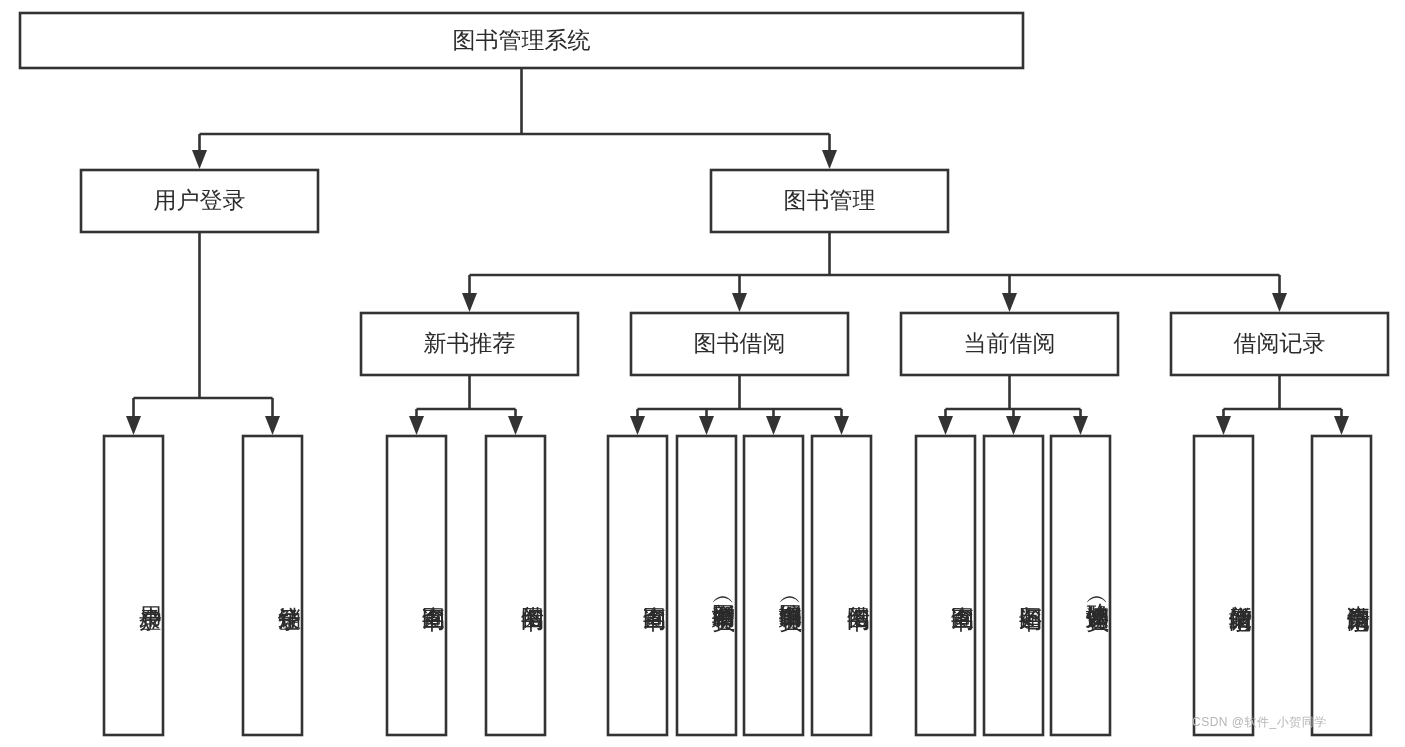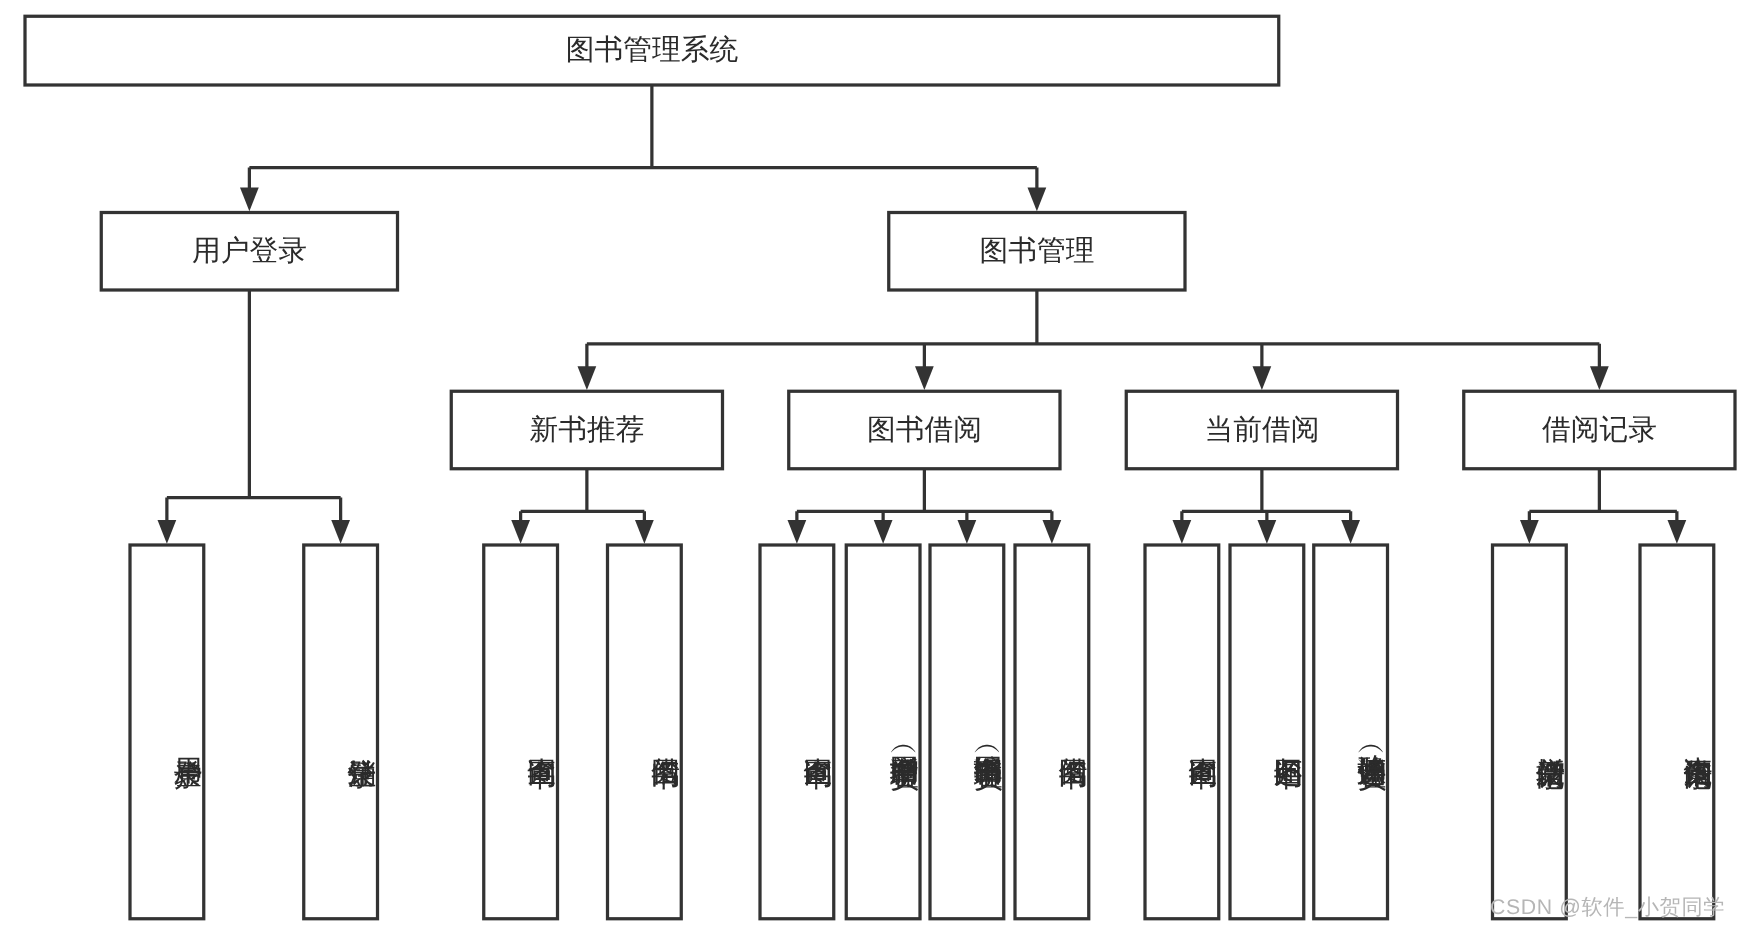--- a/index.html
+++ b/index.html
@@ -59,21 +59,21 @@
     letter-spacing: 1px;
     display: flex;
     align-items: flex-start;
     justify-content: center;
     white-space: nowrap;
     user-select: none;
   }
   .watermark {
     position: absolute;
     font-family: "Liberation Sans", "DejaVu Sans", sans-serif;
-    font-size: 17px;
+    font-size: 12px;
     color: #b6b6b6;
     white-space: nowrap;
     letter-spacing: 0.5px;
   }
 </style>
 </head>
 <body>
 
 <div id="diagram-root">
 

